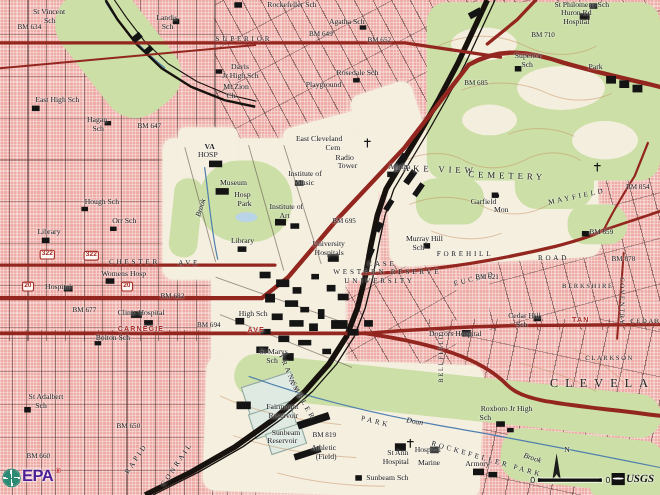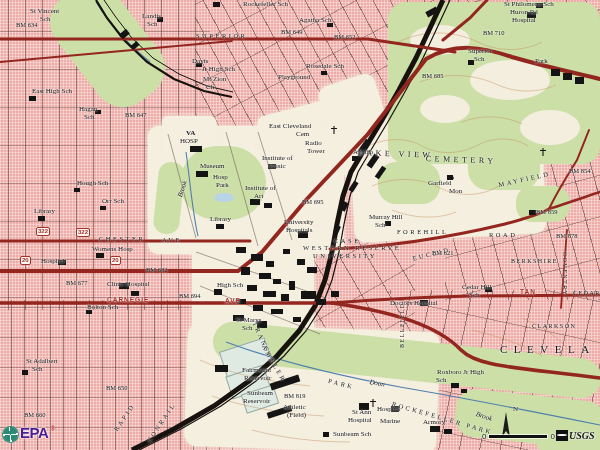--- a/index.html
+++ b/index.html
@@ -248,21 +248,21 @@
       <span class="ml l" style="left: 30px; top: 8px;">St Vincent</span>
       <span class="ml l" style="left: 40px; top: 16px;">Sch</span>
       <span class="ml b" style="left: 16px; top: 22px;">BM 634</span>
       <span class="ml l" style="left: 142px; top: 13px;">Landis</span>
       <span class="ml l" style="left: 147px; top: 21px;">Sch</span>
       <span class="ml l" style="left: 243px; top: 1px;">Rockefeller Sch</span>
       <span class="ml l" style="left: 299px; top: 17px;">Agatha Sch</span>
       <span class="ml b" style="left: 281px; top: 29px;">BM 649</span>
       <span class="ml b" style="left: 334px; top: 34px;">BM 652</span>
       <span class="ml rn" style="left: 196px; top: 33px;">SUPERIOR</span>
-      <span class="ml l" style="left: 192px; top: 58px;">Davis</span>
+      <span class="ml l" style="left: 210px; top: 58px;">Davis</span>
       <span class="ml l" style="left: 202px; top: 66px;">Jr High Sch</span>
       <span class="ml l" style="left: 203px; top: 76px;">Mt Zion</span>
       <span class="ml l" style="left: 206px; top: 84px;">Ch</span>
       <span class="ml l" style="left: 306px; top: 63px;">Rosedale Sch</span>
       <span class="ml l" style="left: 278px; top: 74px;">Playground</span>
       <span class="ml l" style="left: 32px; top: 88px;">East High Sch</span>
       <span class="ml l" style="left: 79px; top: 106px;">Hagan</span>
       <span class="ml l" style="left: 84px; top: 114px;">Sch</span>
       <span class="ml b" style="left: 125px; top: 112px;">BM 647</span>
       <span class="ml l" style="left: 269px; top: 123px;">East Cleveland</span>

